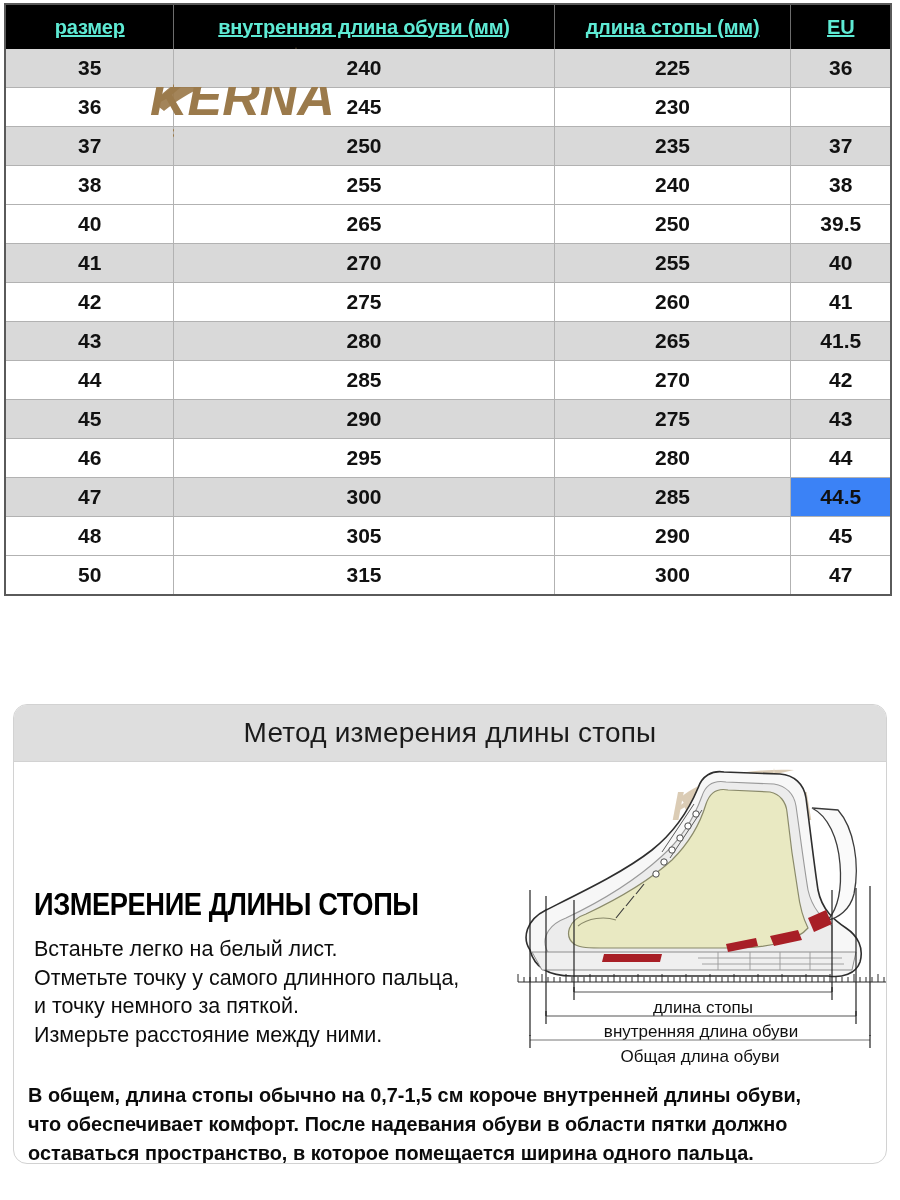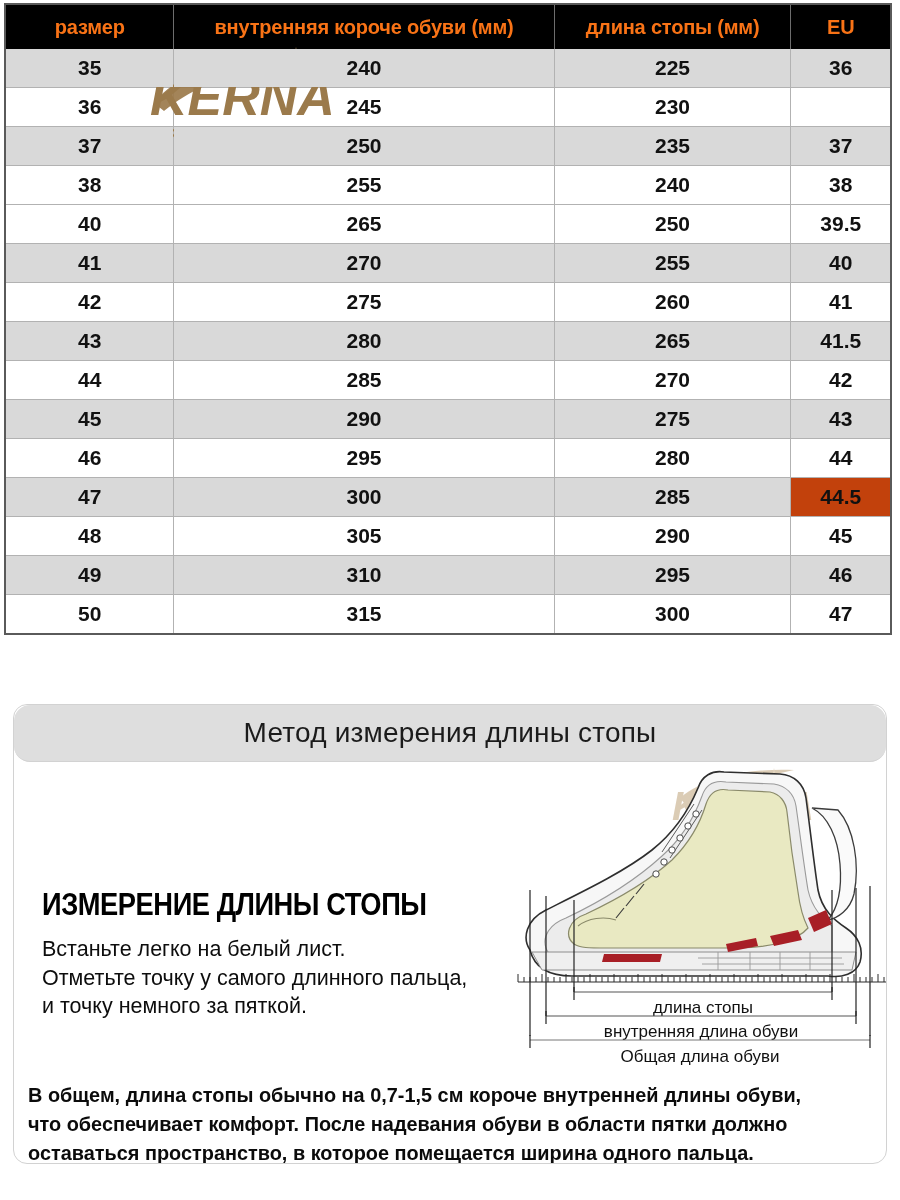--- a/index.html
+++ b/index.html
@@ -30,30 +30,31 @@
     width: 100%;
     table-layout: fixed;
   }
   table.size-table col.c1 { width: 19.0%; }
   table.size-table col.c2 { width: 43.0%; }
   table.size-table col.c3 { width: 26.8%; }
   table.size-table col.c4 { width: 11.2%; }
 
   table.size-table thead th {
     background: #000000;
-    color: #f97316;
+    color: #5eead4;
     font-size: 20px;
     font-weight: bold;
     height: 44px;
     padding: 0 4px;
     text-align: center;
     border-right: 1px solid #6d6d6d;
     font-family: "Liberation Sans", sans-serif;
     white-space: nowrap;
     letter-spacing: -0.2px;
+    text-decoration: underline;
   }
   table.size-table thead th:last-child { border-right: none; }
 
   table.size-table tbody td {
     height: 38px;
     font-size: 21px;
     font-weight: bold;
     color: #111111;
     text-align: center;
     border-right: 1px solid #b2b2b2;
@@ -89,37 +90,36 @@
     background: #ffffff;
     overflow: hidden;
   }
   .panel-header {
     height: 56px;
     background: #dedede;
     border-bottom: 1px solid #d2d2d2;
     display: flex;
     align-items: center;
     justify-content: center;
-    border-radius: 16px;
   }
   .panel-header .title {
     font-size: 28px;
     color: #1b1b1b;
     font-family: "Liberation Sans", sans-serif;
     letter-spacing: 0.2px;
   }
   .panel-body {
     position: relative;
     height: 403px;
   }
 
   
   .instr {
     position: absolute;
-    left: 28px;
+    left: 20px;
     top: 125px;
     width: 520px;
   }
   .instr .heading {
     font-size: 31px;
     font-weight: bold;
     color: #000000;
     font-family: "Liberation Sans Narrow", "Liberation Sans", sans-serif;
     transform: scaleX(0.88);
     transform-origin: left center;
@@ -195,21 +195,21 @@
   <table class="size-table">
     <colgroup>
       <col class="c1">
         <col class="c2">
         <col class="c3">
         <col class="c4">
     </colgroup>
     <thead>
       <tr>
         <th>размер</th>
-        <th>внутренняя короче обуви (мм)</th>
+        <th>внутренняя длина обуви (мм)</th>
         <th>длина стопы (мм)</th>
         <th>EU</th>
       </tr>
     </thead>
     <tbody>
         <tr>
           <td style="background: rgb(217, 217, 217);">35</td>
           <td style="background: rgb(217, 217, 217);">240</td>
           <td style="background: rgb(217, 217, 217);">225</td>
           <td style="background: rgb(217, 217, 217);">36</td>
@@ -271,33 +271,27 @@
         <tr>
           <td style="background: transparent;">46</td>
           <td style="background: transparent;">295</td>
           <td style="background: transparent;">280</td>
           <td style="background: transparent;">44</td>
         </tr>
         <tr>
           <td style="background: rgb(217, 217, 217);">47</td>
           <td style="background: rgb(217, 217, 217);">300</td>
           <td style="background: rgb(217, 217, 217);">285</td>
-          <td style="background: #c2410c;">44.5</td>
+          <td style="background: #3b82f6;">44.5</td>
         </tr>
         <tr>
           <td style="background: transparent;">48</td>
           <td style="background: transparent;">305</td>
           <td style="background: transparent;">290</td>
           <td style="background: transparent;">45</td>
-        </tr>
-        <tr>
-          <td style="background: rgb(217, 217, 217);">49</td>
-          <td style="background: rgb(217, 217, 217);">310</td>
-          <td style="background: rgb(217, 217, 217);">295</td>
-          <td style="background: rgb(217, 217, 217);">46</td>
         </tr>
         <tr>
           <td style="background: transparent;">50</td>
           <td style="background: transparent;">315</td>
           <td style="background: transparent;">300</td>
           <td style="background: transparent;">47</td>
         </tr>
       </tbody>
   </table>
 </div>
@@ -479,20 +473,21 @@
         </g>
 
       </svg>
     </div>
 
     <div class="instr">
       <div class="heading">ИЗМЕРЕНИЕ ДЛИНЫ СТОПЫ</div>
       <div class="line">Встаньте легко на белый лист.</div>
       <div class="line">Отметьте точку у самого длинного пальца,</div>
       <div class="line">и точку немного за пяткой.</div>
+      <div class="line">Измерьте расстояние между ними.</div>
     </div>
 
     <div class="footnote">
       <div class="line">В общем, длина стопы обычно на 0,7-1,5 см короче внутренней длины обуви,</div>
       <div class="line">что обеспечивает комфорт. После надевания обуви в области пятки должно</div>
       <div class="line">оставаться пространство, в которое помещается ширина одного пальца.</div>
     </div>
 
   </div>
 </div>

